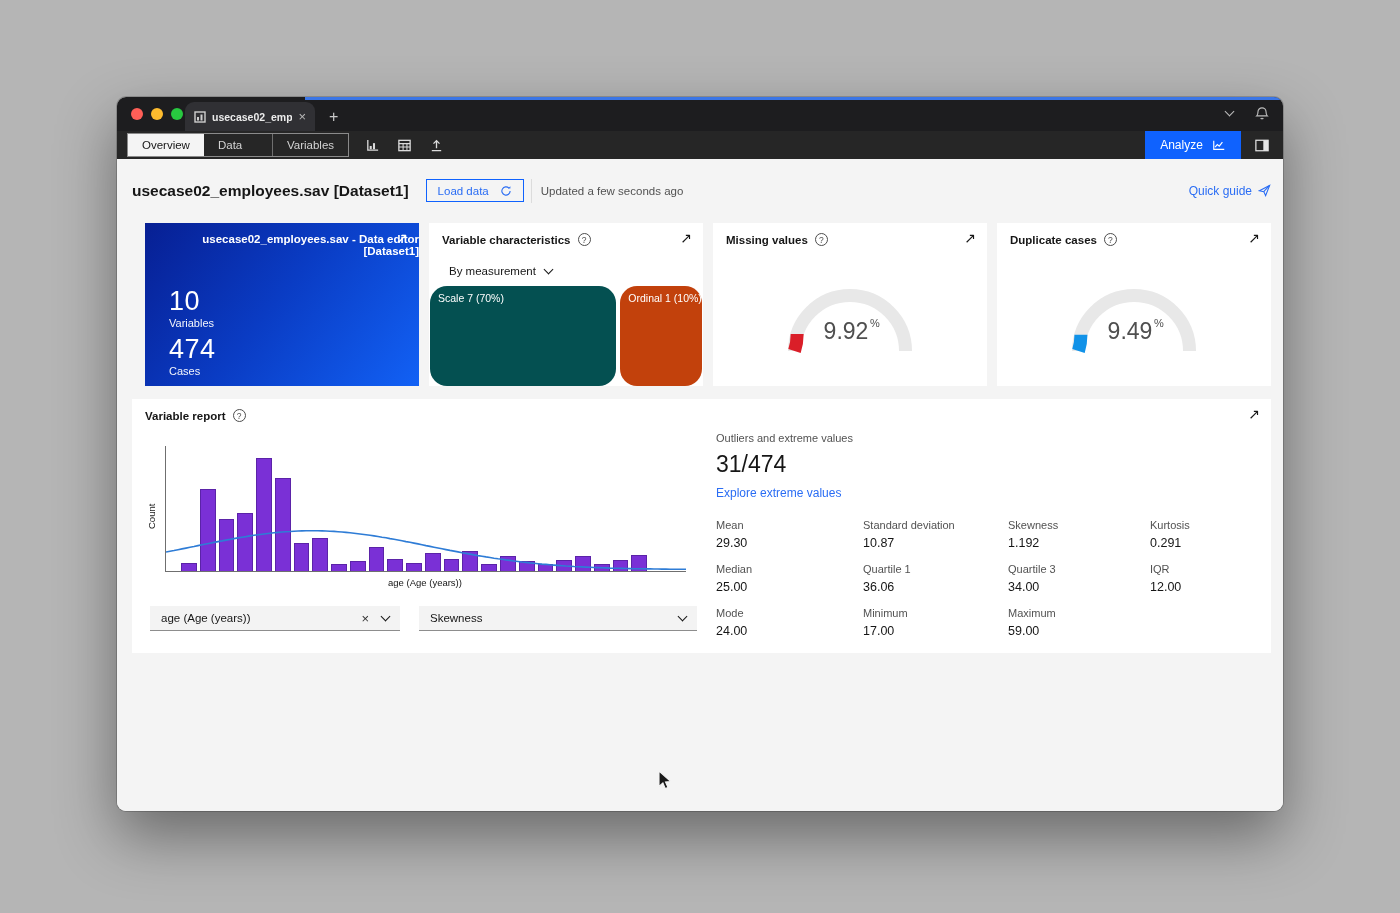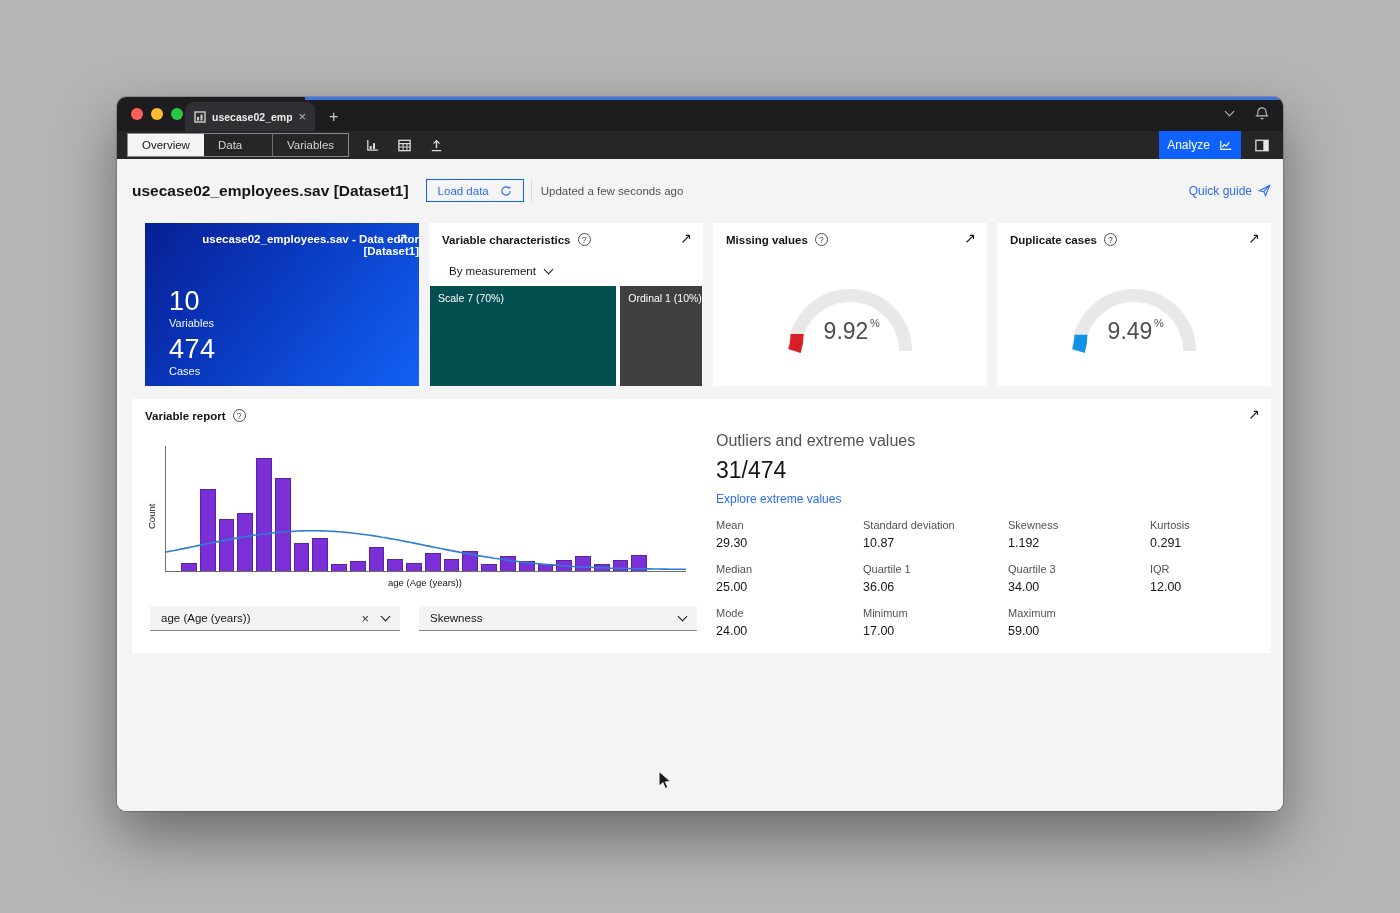--- a/index.html
+++ b/index.html
@@ -24,21 +24,21 @@
         transform:rotate(45deg);display:inline-block;}
   .chev-up2{position:relative;top:-2px;}
   
   .toolbar{height:28px;background:#262626;display:flex;align-items:stretch;flex:none;position:relative;}
   .tabgroup{margin:2px 0 2px 10px;display:flex;border:1px solid #8a8a8a;box-sizing:border-box;}
   .tg-item{padding:0 14px;font-size:11.5px;display:flex;align-items:center;color:#d4d4d4;min-width:40px;}
   .tg-active{background:#f4f4f4;color:#161616;font-weight:400;}
   .tg-sep{border-left:1px solid #6f6f6f;}
   .tool-icons{display:flex;align-items:center;gap:17px;margin-left:16px;}
   .tool-icons svg{display:block;}
-  .analyze-btn{margin-left:auto;width:82px;background:#0f62fe;color:#fff;font-size:12px;
+  .analyze-btn{margin-left:auto;width:96px;background:#0f62fe;color:#fff;font-size:12px;
                display:flex;align-items:center;justify-content:center;gap:9px;cursor:pointer;}
   .panel-btn{width:42px;display:flex;align-items:center;justify-content:center;}
   
   .content{flex:1;background:#f4f4f4;position:relative;}
   .header-row{position:absolute;left:15px;right:12px;top:19px;height:25px;display:flex;align-items:center;}
   .doc-title{font-size:15.5px;font-weight:700;color:#161616;}
   .load-btn{margin-left:17px;height:23px;padding:0 11px;border:1px solid #0f62fe;color:#2a6df4;
             font-size:11.5px;display:flex;align-items:center;gap:11px;background:transparent;cursor:pointer;}
   .hdr-sep{width:1px;height:24px;background:#dcdcdc;margin-left:7px;}
   .updated{margin-left:9px;font-size:11.5px;color:#525252;}
@@ -57,41 +57,41 @@
   .card-editor .launch{color:#fff;}
   .ed-stats{position:absolute;left:14px;bottom:9px;color:#fff;}
   .ed-row{display:flex;align-items:baseline;margin-top:5px;flex-direction:column;}
   .ed-num{font-size:27px;font-weight:400;letter-spacing:.5px;}
   .ed-label{font-size:11px;margin-left:10px;opacity:.95;}
   .by-measure{position:absolute;left:20px;top:42px;font-size:11.5px;color:#161616;
               display:flex;align-items:center;gap:9px;cursor:pointer;}
   .chev-dark{width:6px;height:6px;border-right:1.3px solid #161616;border-bottom:1.3px solid #161616;
              transform:rotate(45deg);display:inline-block;position:relative;top:-2px;}
   .treemap{position:absolute;left:1px;right:1px;bottom:0;height:100px;display:flex;gap:2px;}
-  .tm-cell{position:relative;}
+  .tm-cell{position:relative;border-radius:17px;}
   .tm-left{width:68.5%;}
   .tm-col{flex:1;display:flex;flex-direction:row;gap:2px;}
   .tm-nominal{height:69px;}
   .tm-ordinal{flex:1;}
   .tm-label{position:absolute;left:8px;top:6px;font-size:10.5px;color:#fff;}
   .gauge{position:absolute;left:50%;transform:translateX(-50%);top:0;}
   .g-value{font-size:23px;fill:#4f4f4f;}
   .g-unit{font-size:11px;fill:#4f4f4f;}
   
   .report-card{position:absolute;left:15px;right:12px;top:240px;height:254px;background:#fff;}
   .plot{position:absolute;left:33px;top:47px;width:520px;height:125px;
         border-left:1.5px solid #6f6f6f;border-bottom:1.5px solid #6f6f6f;}
   .bars{position:absolute;left:15px;bottom:0;width:466px;height:113px;display:flex;align-items:flex-end;gap:3px;}
   .bar{flex:1;border-style:solid;border-width:1px;border-bottom:none;box-sizing:border-box;}
   .curve-svg{position:absolute;left:0;top:0;pointer-events:none;}
   .ylab{position:absolute;left:14px;top:130px;transform:rotate(-90deg);transform-origin:left top;
         font-size:9.5px;color:#161616;}
   .xlab{position:absolute;left:33px;top:178px;width:520px;text-align:center;font-size:9.5px;color:#161616;}
   .outliers{position:absolute;left:584px;top:33px;}
-  .out-label{font-size:16px;color:#525252;}
+  .out-label{font-size:11px;color:#525252;}
   .out-value{font-size:23px;color:#161616;margin-top:7px;}
   .out-link{font-size:12px;color:#2a6df4;margin-top:8px;cursor:pointer;}
   .stats-grid{position:absolute;left:584px;top:120px;display:grid;
               grid-template-columns:147px 145px 142px 120px;row-gap:13px;}
   .stat-label{font-size:11px;color:#525252;}
   .stat-value{font-size:12.5px;color:#161616;margin-top:5px;}
   .dropdown{position:absolute;height:25px;background:#f3f3f3;border-bottom:1px solid #8d8d8d;
             display:flex;align-items:center;padding:0 11px;box-sizing:border-box;font-size:11.5px;
             color:#161616;cursor:pointer;}
   .dd-var{left:18px;top:207px;width:250px;}
@@ -218,21 +218,21 @@
           <span class="chev-dark"></span>
         </div>
         <div class="treemap">
           <div class="tm-cell tm-left" style="background: rgb(4, 80, 81);">
             <span class="tm-label">Scale 7 (70%)</span>
           </div>
           <div class="tm-col">
             <div class="tm-cell tm-nominal" style="background: rgb(122, 47, 201);">
               <span class="tm-label">Nominal 2 (20%)</span>
             </div>
-            <div class="tm-cell tm-ordinal" style="background: #404040;">
+            <div class="tm-cell tm-ordinal" style="background: #c2410c;">
               <span class="tm-label">Ordinal 1 (10%)</span>
             </div>
           </div>
         </div>
       </div>
 
       <div class="card">
         <div class="card-head">
           <span>Missing values</span>
           <span class="help">?</span>

